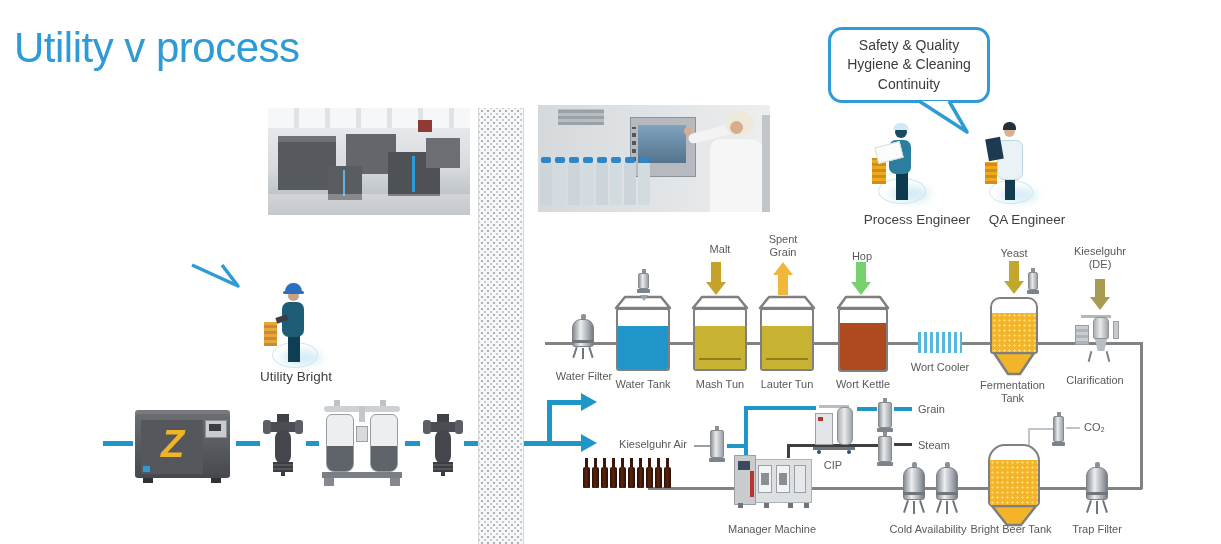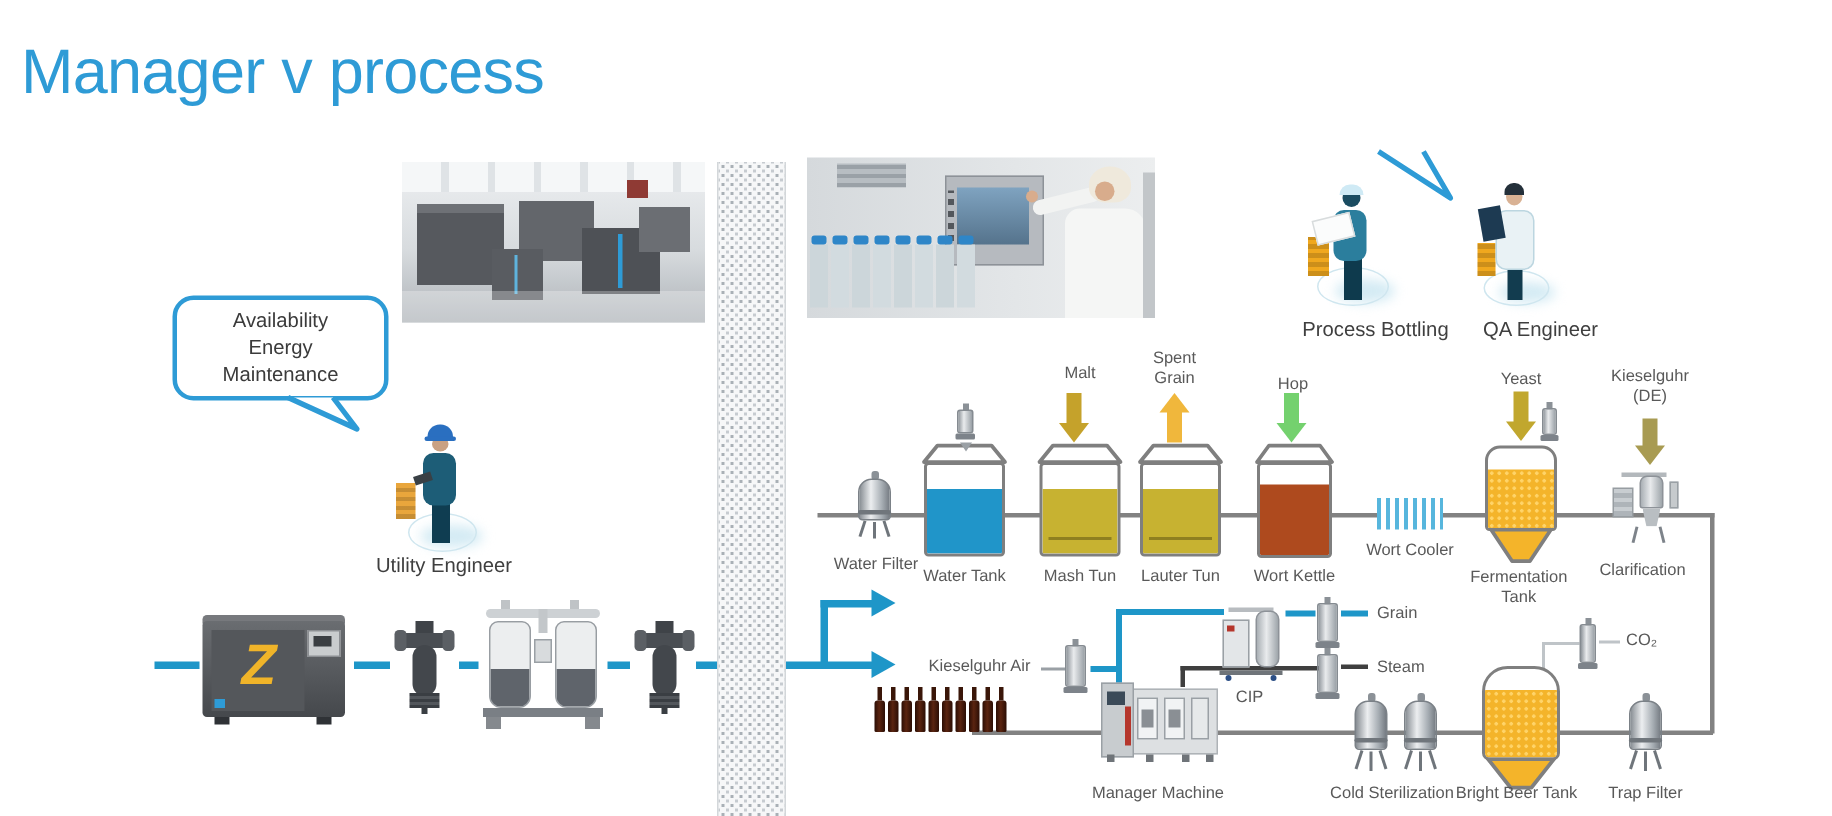--- a/index.html
+++ b/index.html
@@ -66,21 +66,21 @@
   .fig div{position:absolute}
   .fshadow{background:#d4ebf4;filter:blur(4px);border-radius:50%}
   .fring{border:1.2px solid #cfe6ef;border-radius:50%}
   .photo div{position:absolute}
 </style>
 </head>
 <body>
 
 <div id="slide">
 
-  <div class="title">Manager v process</div>
+  <div class="title">Utility v process</div>
 
   <div class="photo" style="left:268px;top:108px;width:202px;height:107px;background:linear-gradient(180deg,#eef0f2 0%,#d7dbde 55%,#aeb3b8 100%)">
     <div style="left:0;top:0;width:202px;height:20px;background:repeating-linear-gradient(90deg,#f5f7f8 0 26px,#dfe3e6 26px 31px)"></div>
     <div style="left:10px;top:28px;width:58px;height:10px;background:#6e7176"></div>
     <div style="left:10px;top:34px;width:58px;height:48px;background:#56595e"></div>
     <div style="left:78px;top:26px;width:50px;height:40px;background:#63666b"></div>
     <div style="left:120px;top:44px;width:52px;height:44px;background:#4e5156"></div>
     <div style="left:144px;top:48px;width:3px;height:36px;background:#2e9bd6"></div>
     <div style="left:158px;top:30px;width:34px;height:30px;background:#6b6e73"></div>
     <div style="left:60px;top:58px;width:34px;height:34px;background:#595c61"></div>
@@ -115,44 +115,44 @@
     <div style="left:150px;top:24px;width:46px;height:10px;background:#f2f3f2;transform:rotate(-14deg);border-radius:5px"></div>
     <div style="left:146px;top:22px;width:8px;height:8px;background:#d8ac8c;border-radius:50%"></div>
     <div style="left:172px;top:34px;width:54px;height:73px;background:#f5f6f5;border-radius:10px 14px 0 0"></div>
     <div style="left:188px;top:6px;width:28px;height:24px;background:#efe9dc;border-radius:50% 50% 40% 40%"></div>
     <div style="left:192px;top:16px;width:13px;height:13px;background:#d8ac8c;border-radius:50%"></div>
     <div style="left:224px;top:10px;width:8px;height:97px;background:#c2c6c9"></div>
   </div>
 
   <div class="divider"></div>
 
+  <div class="bubble" style="left:828px;top:27px;width:162px;height:76px">
+    <div>Safety &amp; Quality</div>
+    <div>Hygiene &amp; Cleaning</div>
+    <div>Continuity</div>
+  </div>
   <svg class="tailsvg" style="left:905px;top:99px" width="80" height="38" viewBox="0 0 80 38">
     <path d="M14,2 L62,33 L44,2" fill="#ffffff" stroke="#2E9BD6" stroke-width="3.5" stroke-linejoin="round"></path>
   </svg>
 
-  <div class="bubble" style="left:115px;top:197px;width:144px;height:70px;font-size:13.5px;line-height:18px">
-    <div>Availability</div>
-    <div>Energy</div>
-    <div>Maintenance</div>
-  </div>
   <svg class="tailsvg" style="left:182px;top:263px" width="70" height="28" viewBox="0 0 70 28">
     <path d="M10,2 L56,23 L40,2" fill="#ffffff" stroke="#2E9BD6" stroke-width="3.5" stroke-linejoin="round"></path>
   </svg>
 
   <div class="fig" style="left:872px;top:112px;width:56px;height:94px">
     <div class="fshadow" style="left:18px;top:74px;width:40px;height:16px"></div>
     <div class="fring" style="left:6px;top:66px;width:46px;height:24px"></div>
     <div style="left:0;top:46px;width:14px;height:26px;background:#F0A81E;background-image:repeating-linear-gradient(0deg,rgba(0,0,0,.15) 0 3px,transparent 3px 6px)"></div>
     <div style="left:24px;top:60px;width:12px;height:28px;background:#0e3a4d"></div>
     <div style="left:17px;top:28px;width:22px;height:34px;background:#2B7E9D;border-radius:7px"></div>
     <div style="left:4px;top:32px;width:24px;height:15px;background:#fbfcfc;border:1px solid #d8dcdd;transform:rotate(-14deg)"></div>
     <div style="left:23px;top:14px;width:12px;height:12px;border-radius:50%;background:#1a4c61"></div>
     <div style="left:21px;top:11px;width:16px;height:7px;border-radius:8px 8px 0 0;background:#cfeaf5"></div>
   </div>
-  <div class="plabel" style="left:862px;top:212px;width:110px">Process Bottling</div>
+  <div class="plabel" style="left:862px;top:212px;width:110px">Process Engineer</div>
 
   <div class="fig" style="left:985px;top:112px;width:50px;height:94px">
     <div class="fshadow" style="left:14px;top:76px;width:38px;height:14px"></div>
     <div class="fring" style="left:4px;top:68px;width:42px;height:22px"></div>
     <div style="left:0;top:50px;width:12px;height:22px;background:#F0A81E;background-image:repeating-linear-gradient(0deg,rgba(0,0,0,.15) 0 3px,transparent 3px 6px)"></div>
     <div style="left:20px;top:62px;width:10px;height:26px;background:#123c4f"></div>
     <div style="left:12px;top:28px;width:24px;height:38px;background:#e9f2f5;border:1px solid #bcd6e0;border-radius:7px"></div>
     <div style="left:2px;top:26px;width:15px;height:22px;background:#1d3a52;transform:rotate(-10deg)"></div>
     <div style="left:19px;top:13px;width:11px;height:12px;border-radius:50%;background:#d9b294"></div>
     <div style="left:18px;top:10px;width:13px;height:8px;border-radius:6px 6px 0 0;background:#24303a"></div>
@@ -163,21 +163,21 @@
     <div class="fshadow" style="left:16px;top:78px;width:42px;height:15px"></div>
     <div class="fring" style="left:8px;top:70px;width:44px;height:24px"></div>
     <div style="left:0;top:50px;width:13px;height:24px;background:#E9A63C;background-image:repeating-linear-gradient(0deg,rgba(0,0,0,.15) 0 3px,transparent 3px 6px)"></div>
     <div style="left:24px;top:62px;width:12px;height:28px;background:#0f3d51"></div>
     <div style="left:18px;top:30px;width:22px;height:35px;background:#1d5d77;border-radius:7px"></div>
     <div style="left:12px;top:44px;width:12px;height:6px;background:#394045;transform:rotate(-18deg)"></div>
     <div style="left:24px;top:19px;width:11px;height:10px;border-radius:50%;background:#c9a183"></div>
     <div style="left:21px;top:11px;width:17px;height:10px;background:#2a6fc0;border-radius:9px 9px 2px 2px"></div>
     <div style="left:19px;top:19px;width:21px;height:3px;background:#2a6fc0;border-radius:2px"></div>
   </div>
-  <div class="plabel" style="left:240px;top:369px;width:112px">Utility Engineer</div>
+  <div class="plabel" style="left:240px;top:369px;width:112px">Utility Bright</div>
 
   <div class="bdash" style="left:103px;top:441px;width:30px"></div>
   <div class="bdash" style="left:236px;top:441px;width:24px"></div>
   <div class="bdash" style="left:306px;top:441px;width:13px"></div>
   <div class="bdash" style="left:405px;top:441px;width:15px"></div>
   <div class="bdash" style="left:464px;top:441px;width:14px"></div>
 
   <div class="mach" style="left:135px;top:408px;width:95px;height:76px">
     <div style="left:0;top:2px;width:95px;height:8px;background:#77797d;border-radius:3px"></div>
     <div style="left:0;top:6px;width:95px;height:64px;background:linear-gradient(180deg,#6a6d71,#45484c);border-radius:3px"></div>
@@ -403,21 +403,21 @@
     <div class="hleg" style="left:12px;top:39px;height:13px"></div>
   </div>
   <div class="housing" style="left:934px;top:462px;width:26px;height:52px">
     <div class="hnub"></div>
       <div class="hbody" style="height:33px"></div>
       <div class="hband" style="top:30px"></div>
     <div class="hleg" style="left:4px;top:38px;height:13px;transform:rotate(18deg)"></div>
     <div class="hleg" style="right:4px;top:38px;height:13px;transform:rotate(-18deg)"></div>
     <div class="hleg" style="left:12px;top:39px;height:13px"></div>
   </div>
-  <div class="lbl" style="left:878px;top:523px;width:100px">Cold Sterilization</div>
+  <div class="lbl" style="left:878px;top:523px;width:100px">Cold Availability</div>
 
   <div class="tank" style="left:988px;top:444px;width:52px;height:63px;border-radius:17px 17px 5px 5px">
     <div class="liq dots" style="height:45px"></div>
   </div>
   <svg class="conesvg" style="left:990px;top:505px" width="48" height="22" viewBox="0 0 48 22">
       <path d="M2,1 L46,1 L31,20 L17,20 Z" fill="#F4B42A" stroke="#7f7f7f" stroke-width="2.5" stroke-linejoin="round"></path>
     </svg>
   <div class="lbl" style="left:964px;top:523px;width:94px">Bright Beer Tank</div>
 
   <div class="vline lg" style="left:1028px;top:428px;width:2px;height:18px"></div>

